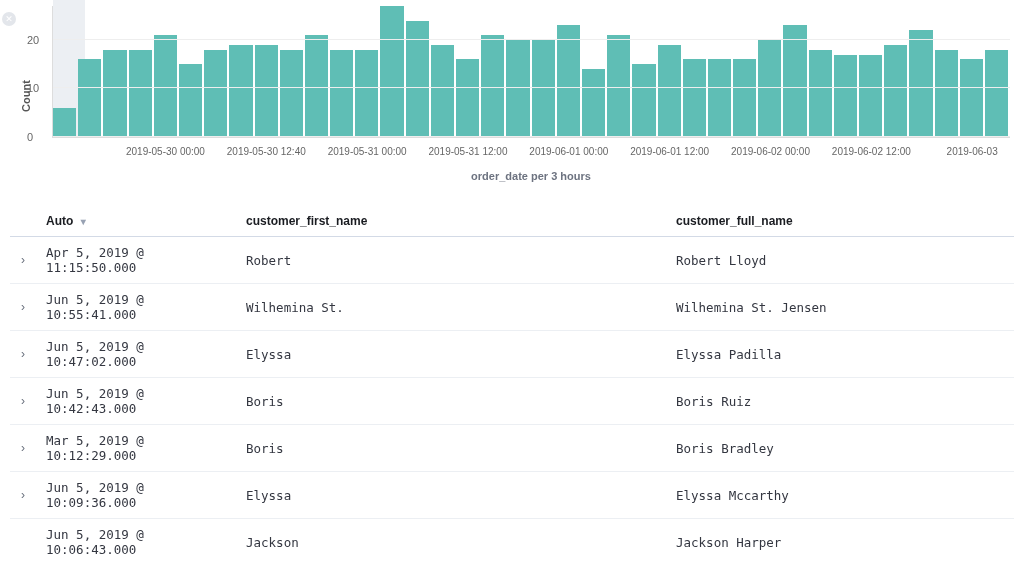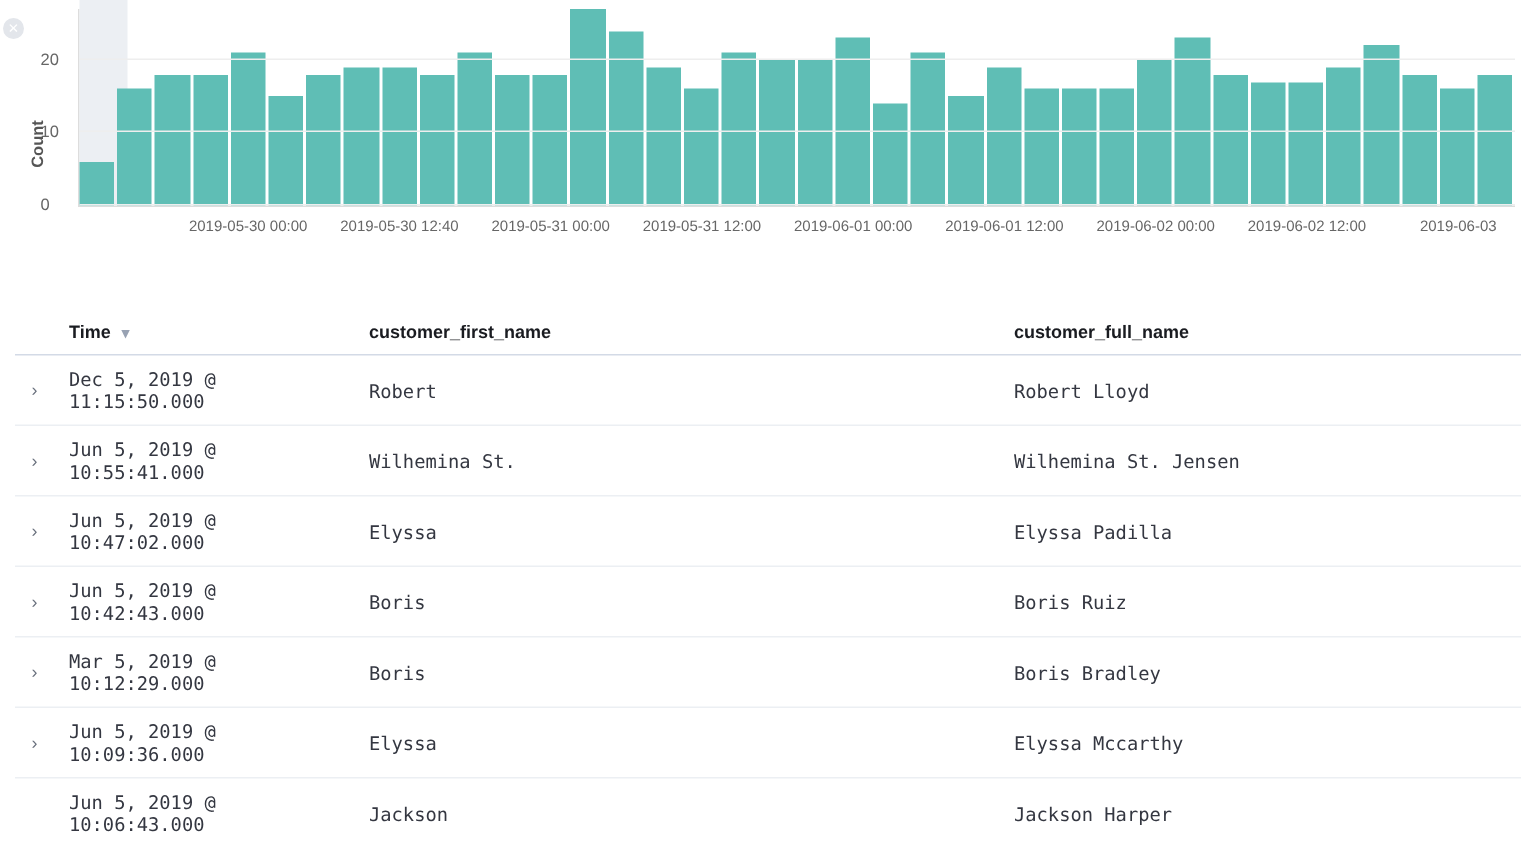--- a/index.html
+++ b/index.html
@@ -100,42 +100,43 @@
         <div class="xtick" style="left: 11.8421%;">2019-05-30 00:00</div>
         <div class="xtick" style="left: 22.3684%;">2019-05-30 12:40</div>
         <div class="xtick" style="left: 32.8947%;">2019-05-31 00:00</div>
         <div class="xtick" style="left: 43.4211%; text-align: right;">2019-05-31 12:00</div>
         <div class="xtick" style="left: 53.9474%; text-align: center;">2019-06-01 00:00</div>
         <div class="xtick" style="left: 64.4737%;">2019-06-01 12:00</div>
         <div class="xtick" style="left: 75%;">2019-06-02 00:00</div>
         <div class="xtick" style="left: 85.5263%;">2019-06-02 12:00</div>
         <div class="xtick" style="left: 96.0526%;">2019-06-03</div>
       </div>
+    <div class="x-title">order_date per 3 hours</div>
   </div>
 
   <table class="doc-table">
     <thead>
       <tr>
         <th class="expand-col"></th>
         <th class="time-col">
-          <span>Time</span>
+          <span>Auto</span>
           <span class="sort-icon">▾</span>
         </th>
         <th class="fname-col">
           <span>customer_first_name</span>
         </th>
         <th>
           <span>customer_full_name</span>
         </th>
       </tr>
     </thead>
     <tbody id="tbody">
         <tr>
           <td class="non-mono"><span class="expand-btn">›</span></td>
-          <td>Dec 5, 2019 @ 11:15:50.000</td>
+          <td>Apr 5, 2019 @ 11:15:50.000</td>
           <td>Robert</td>
           <td>Robert Lloyd</td>
         </tr>
         <tr>
           <td class="non-mono"><span class="expand-btn">›</span></td>
           <td>Jun 5, 2019 @ 10:55:41.000</td>
           <td>Wilhemina St.</td>
           <td>Wilhemina St. Jensen</td>
         </tr>
         <tr>

